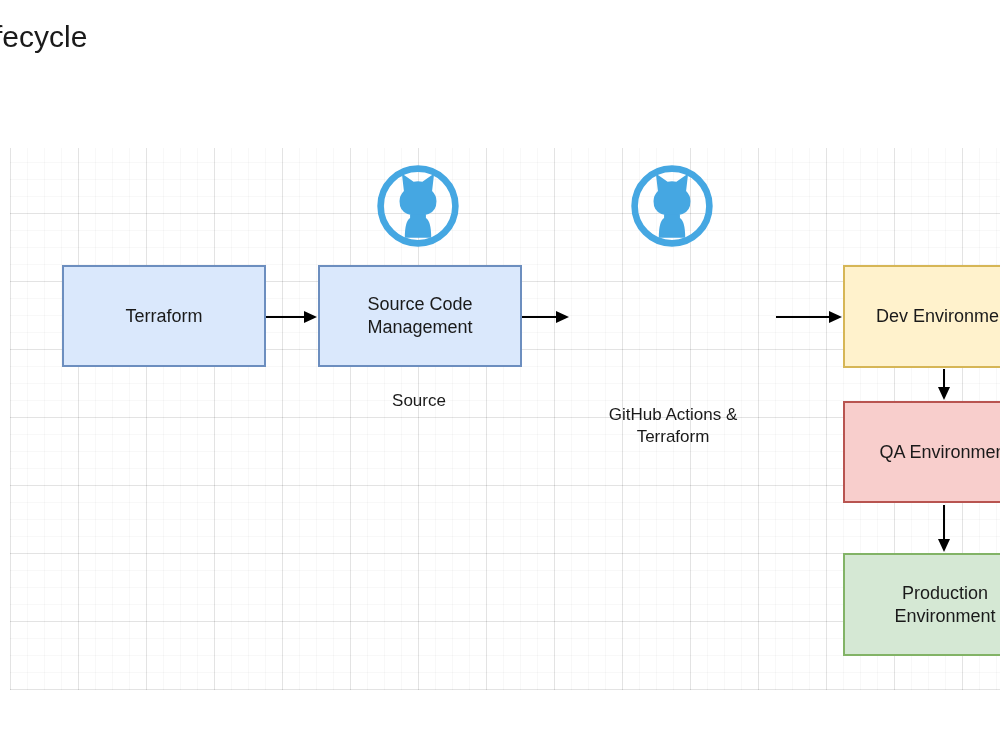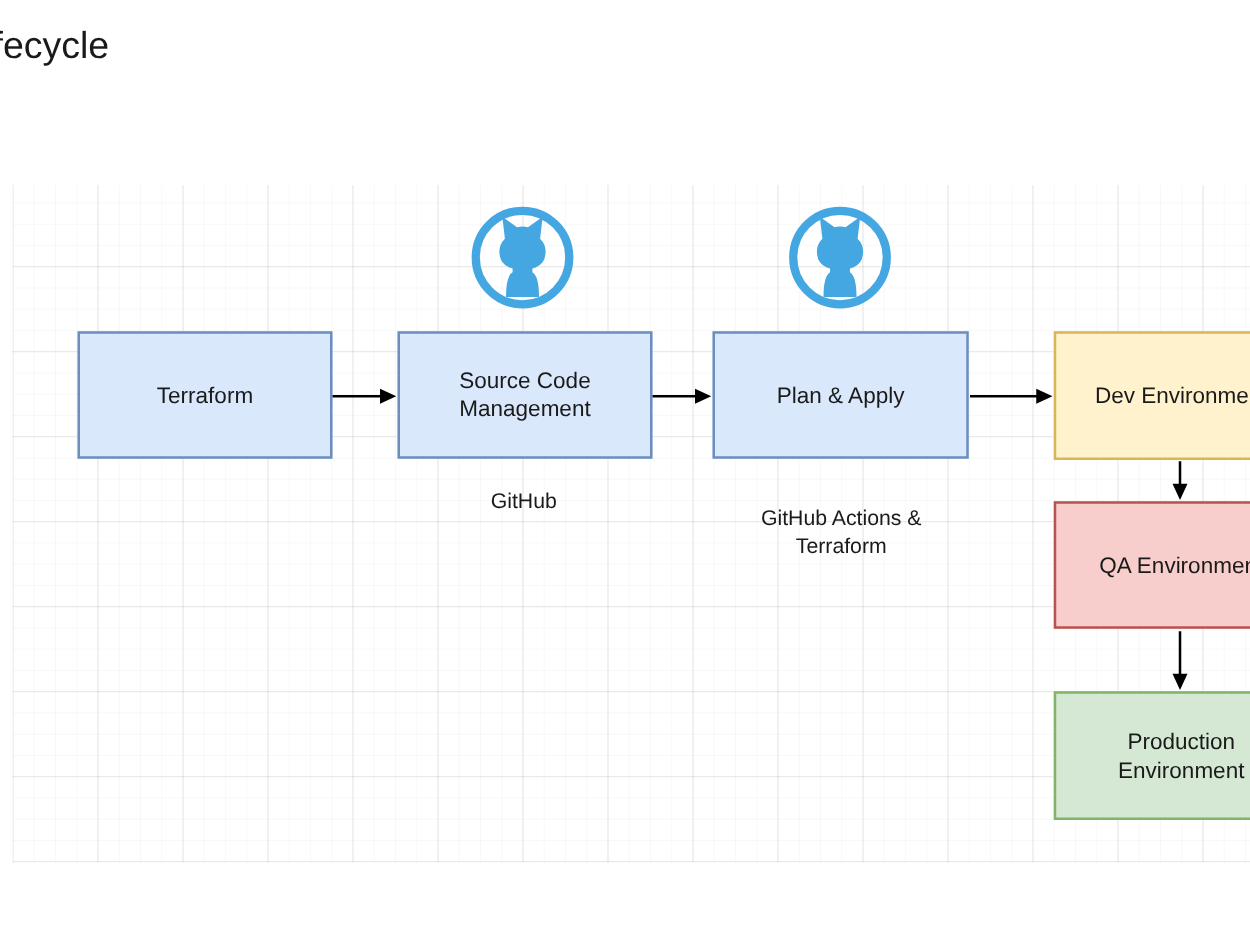--- a/index.html
+++ b/index.html
@@ -134,34 +134,31 @@
       <path fill="currentColor" d="M41 59.5 L59 59.5 L59 63.5 Q65 67 65 86 L35 86 Q35 67 41 63.5 Z"></path>
     </svg>
   </div>
 
   <div class="node node-developers" style="background-color: rgb(218, 232, 252); border-color: rgb(108, 142, 191);">
     <span class="nlabel">Terraform</span>
   </div>
   <div class="node node-scm" style="background-color: rgb(218, 232, 252); border-color: rgb(108, 142, 191);">
     <span class="nlabel">Source Code Management</span>
   </div>
-  <div class="node node-plan" style="background-color: rgb(218, 232, 252); border-color: rgb(108, 142, 191);">
-    <span class="nlabel">Plan &amp; Apply</span>
-  </div>
   <div class="node node-dev" style="background-color: rgb(255, 242, 204); border-color: rgb(214, 182, 86);">
     <span class="nlabel">Dev Environment</span>
   </div>
   <div class="node node-qa" style="background-color: rgb(248, 206, 204); border-color: rgb(184, 84, 80);">
     <span class="nlabel">QA Environment</span>
   </div>
   <div class="node node-prod" style="background-color: rgb(213, 232, 212); border-color: rgb(130, 179, 102);">
     <span class="nlabel">Production Environment</span>
   </div>
 
-  <div class="caption cap-github">GitHub</div>
+  <div class="caption cap-github">Source</div>
   <div class="caption cap-plan">GitHub Actions &amp; Terraform</div>
 
   <div class="arrow-h a1">
     <span class="shaft"></span>
     <span class="head"></span>
   </div>
   <div class="arrow-h a2">
     <span class="shaft"></span>
     <span class="head"></span>
   </div>

